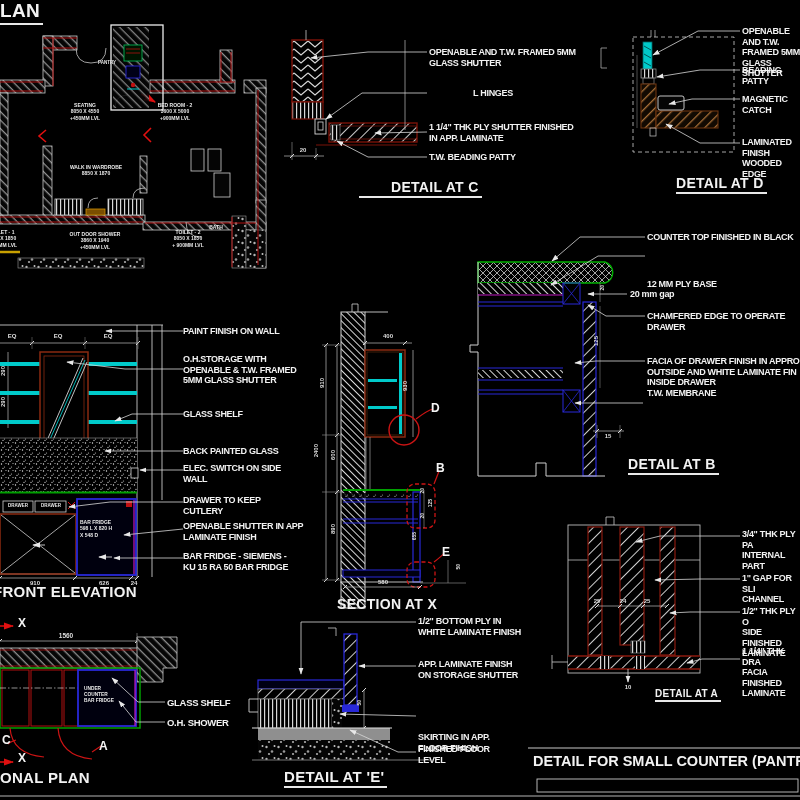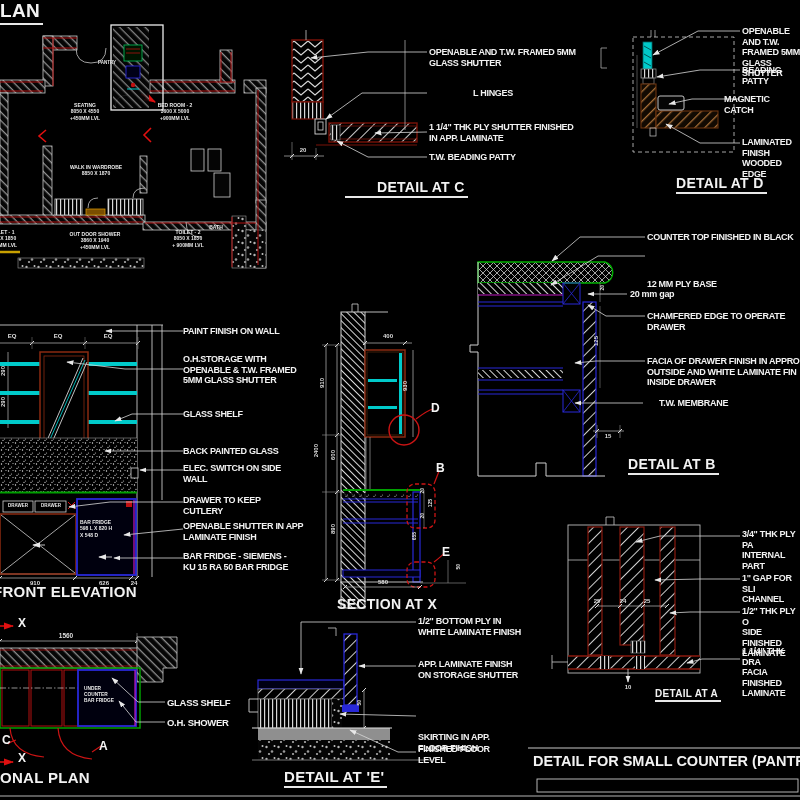--- a/index.html
+++ b/index.html
@@ -337,39 +337,39 @@
 + 900MM LVL</div>
 <div class="tn" style="left:204px;top:224px;width:24px;">BATH</div>
 
 <div class="lb" style="left:429px;top:47px;">OPENABLE AND T.W. FRAMED 5MM
 GLASS SHUTTER</div>
 <div class="lb" style="left:429px;top:88px;padding-left:44px;">L HINGES</div>
 <div class="lb" style="left:429px;top:122px;">1 1/4" THK PLY SHUTTER FINISHED
 IN APP. LAMINATE</div>
 <div class="lb" style="left:429px;top:152px;">T.W. BEADING PATTY</div>
 <div class="dim" style="left:291px;top:147px;width:24px;">20</div>
-<div class="tt un" style="left:345px;top:179px;padding-left:32px;">DETAIL AT  C</div>
+<div class="tt un" style="left:359px;top:179px;padding-left:32px;">DETAIL AT  C</div>
 
 <div class="lb" style="left:742px;top:26px;">OPENABLE AND T.W.
 FRAMED 5MM GLASS
 SHUTTER</div>
 <div class="lb" style="left:742px;top:65px;">BEADING PATTY</div>
-<div class="lb" style="left:724px;top:94px;">MAGNETIC CATCH</div>
+<div class="lb" style="left:742px;top:94px;">MAGNETIC CATCH</div>
 <div class="lb" style="left:742px;top:137px;">LAMINATED FINISH
 WOODED EDGE</div>
 <div class="tt un" style="left:676px;top:175px;">DETAIL AT  D</div>
 
 <div class="lb" style="left:647px;top:232px;">COUNTER TOP FINISHED IN BLACK</div>
 <div class="lb" style="left:647px;top:251px;margin-top:28px;">12 MM PLY BASE</div>
 <div class="lb" style="left:630px;top:289px;">20 mm gap</div>
 <div class="lb" style="left:647px;top:311px;">CHAMFERED EDGE TO OPERATE DRAWER</div>
 <div class="lb" style="left:647px;top:356px;">FACIA OF DRAWER FINISH IN APPRO
 OUTSIDE AND WHITE LAMINATE FIN
 INSIDE DRAWER</div>
-<div class="lb" style="left:647px;top:398px;margin-left:12px;">T.W. MEMBRANE</div>
+<div class="lb" style="left:647px;top:388px;">T.W. MEMBRANE</div>
 <div class="vd" style="left:599px;top:285px;font-size:5px;">20</div>
 <div class="vd" style="left:593px;top:336px;">125</div>
 <div class="dim" style="left:598px;top:433px;width:20px;">15</div>
 <div class="tt un" style="left:628px;top:456px;">DETAIL AT B</div>
 
 <div class="lb" style="left:183px;top:326px;">PAINT FINISH ON WALL</div>
 <div class="lb" style="left:183px;top:354px;">O.H.STORAGE WITH
 OPENABLE &amp; T.W. FRAMED
 5MM GLASS SHUTTER</div>
 <div class="lb" style="left:183px;top:409px;">GLASS SHELF</div>

